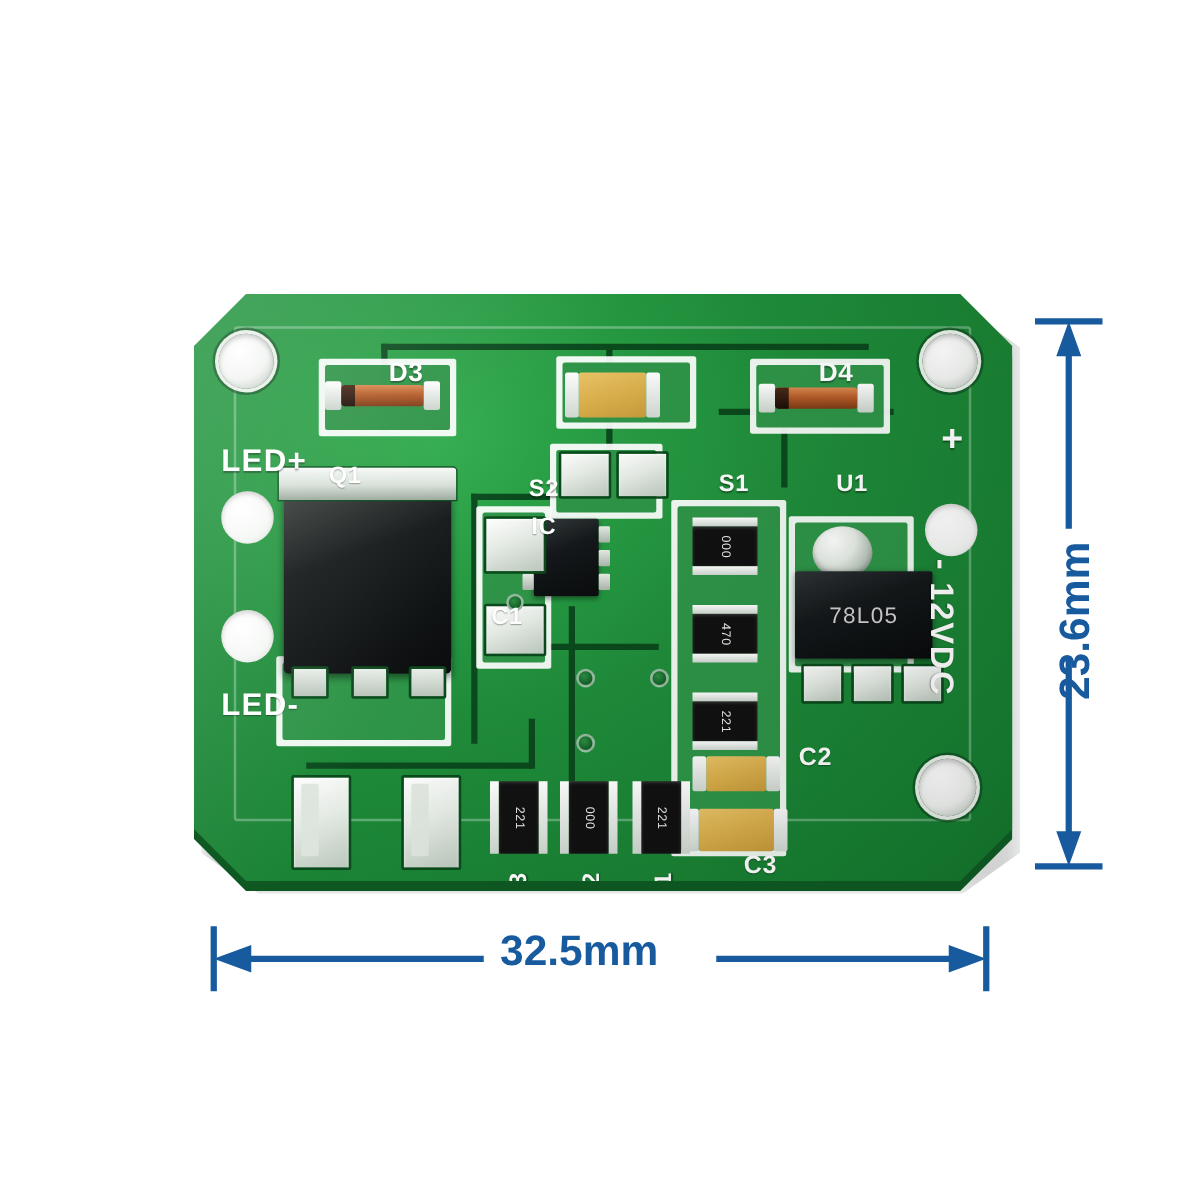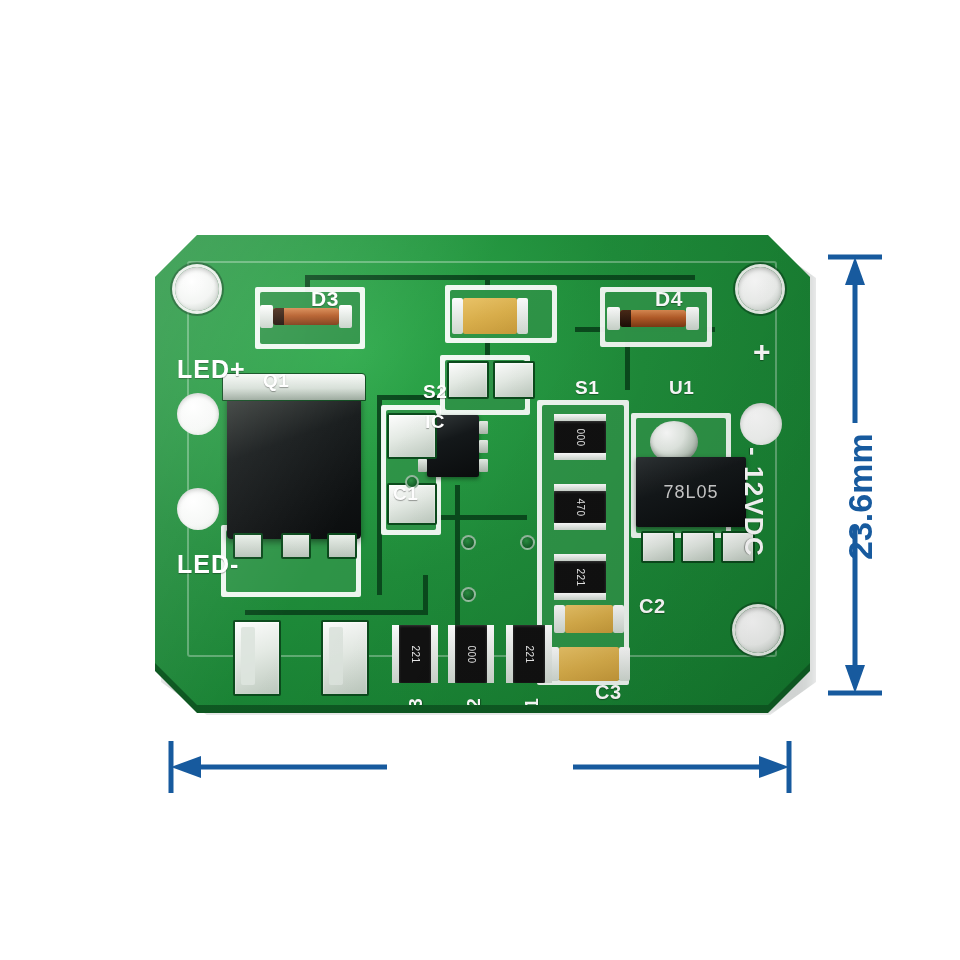--- a/index.html
+++ b/index.html
@@ -349,14 +349,15 @@
   <div class="dimtext vert" style="left:841px;top:560px;font-size:34px;">23.6mm</div>
 
   <svg class="dim" style="left:165px;top:735px;" width="630" height="64">
     <line x1="6" y1="6" x2="6" y2="58" stroke="#175a9e" stroke-width="5"></line>
     <line x1="624" y1="6" x2="624" y2="58" stroke="#175a9e" stroke-width="5"></line>
     <line x1="18" y1="32" x2="222" y2="32" stroke="#175a9e" stroke-width="5"></line>
     <polygon points="6,32 36,21 36,43" fill="#175a9e"></polygon>
     <line x1="408" y1="32" x2="612" y2="32" stroke="#175a9e" stroke-width="5"></line>
     <polygon points="624,32 594,21 594,43" fill="#175a9e"></polygon>
   </svg>
+  <div class="dimtext" style="left:400px;top:742px;font-size:34px;">32.5mm</div>
 
 </div>
 
 </body></html>

